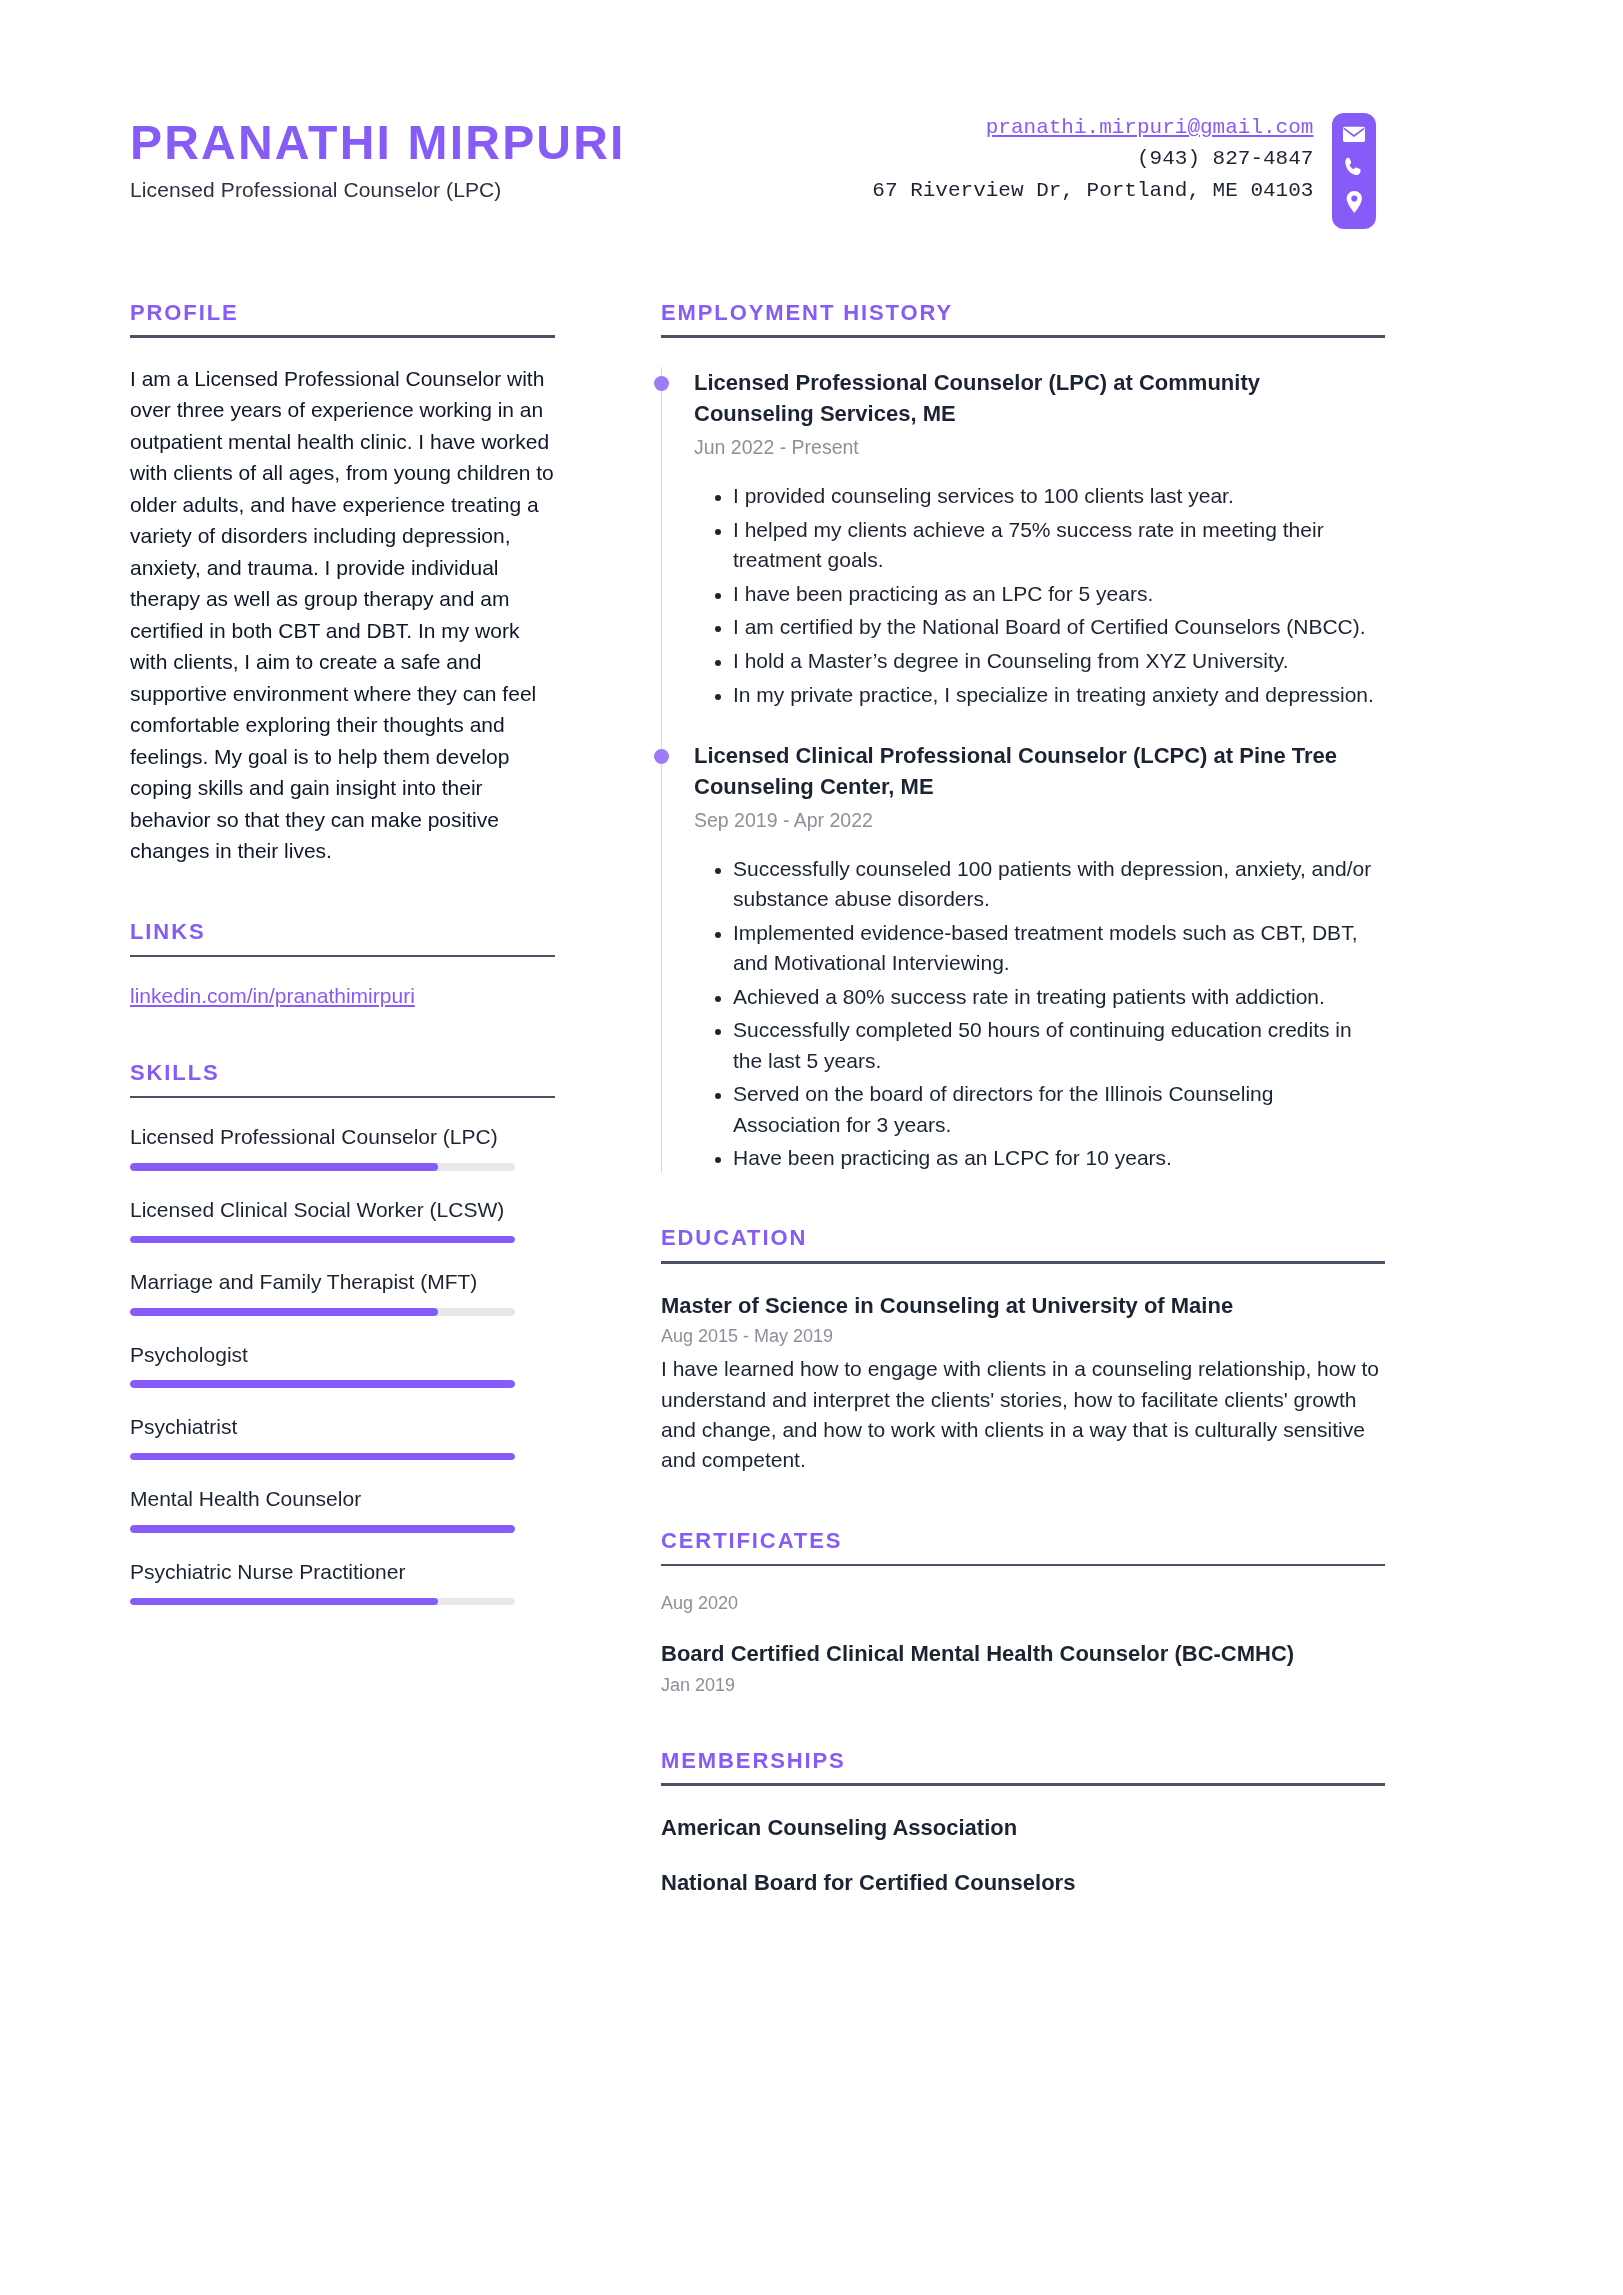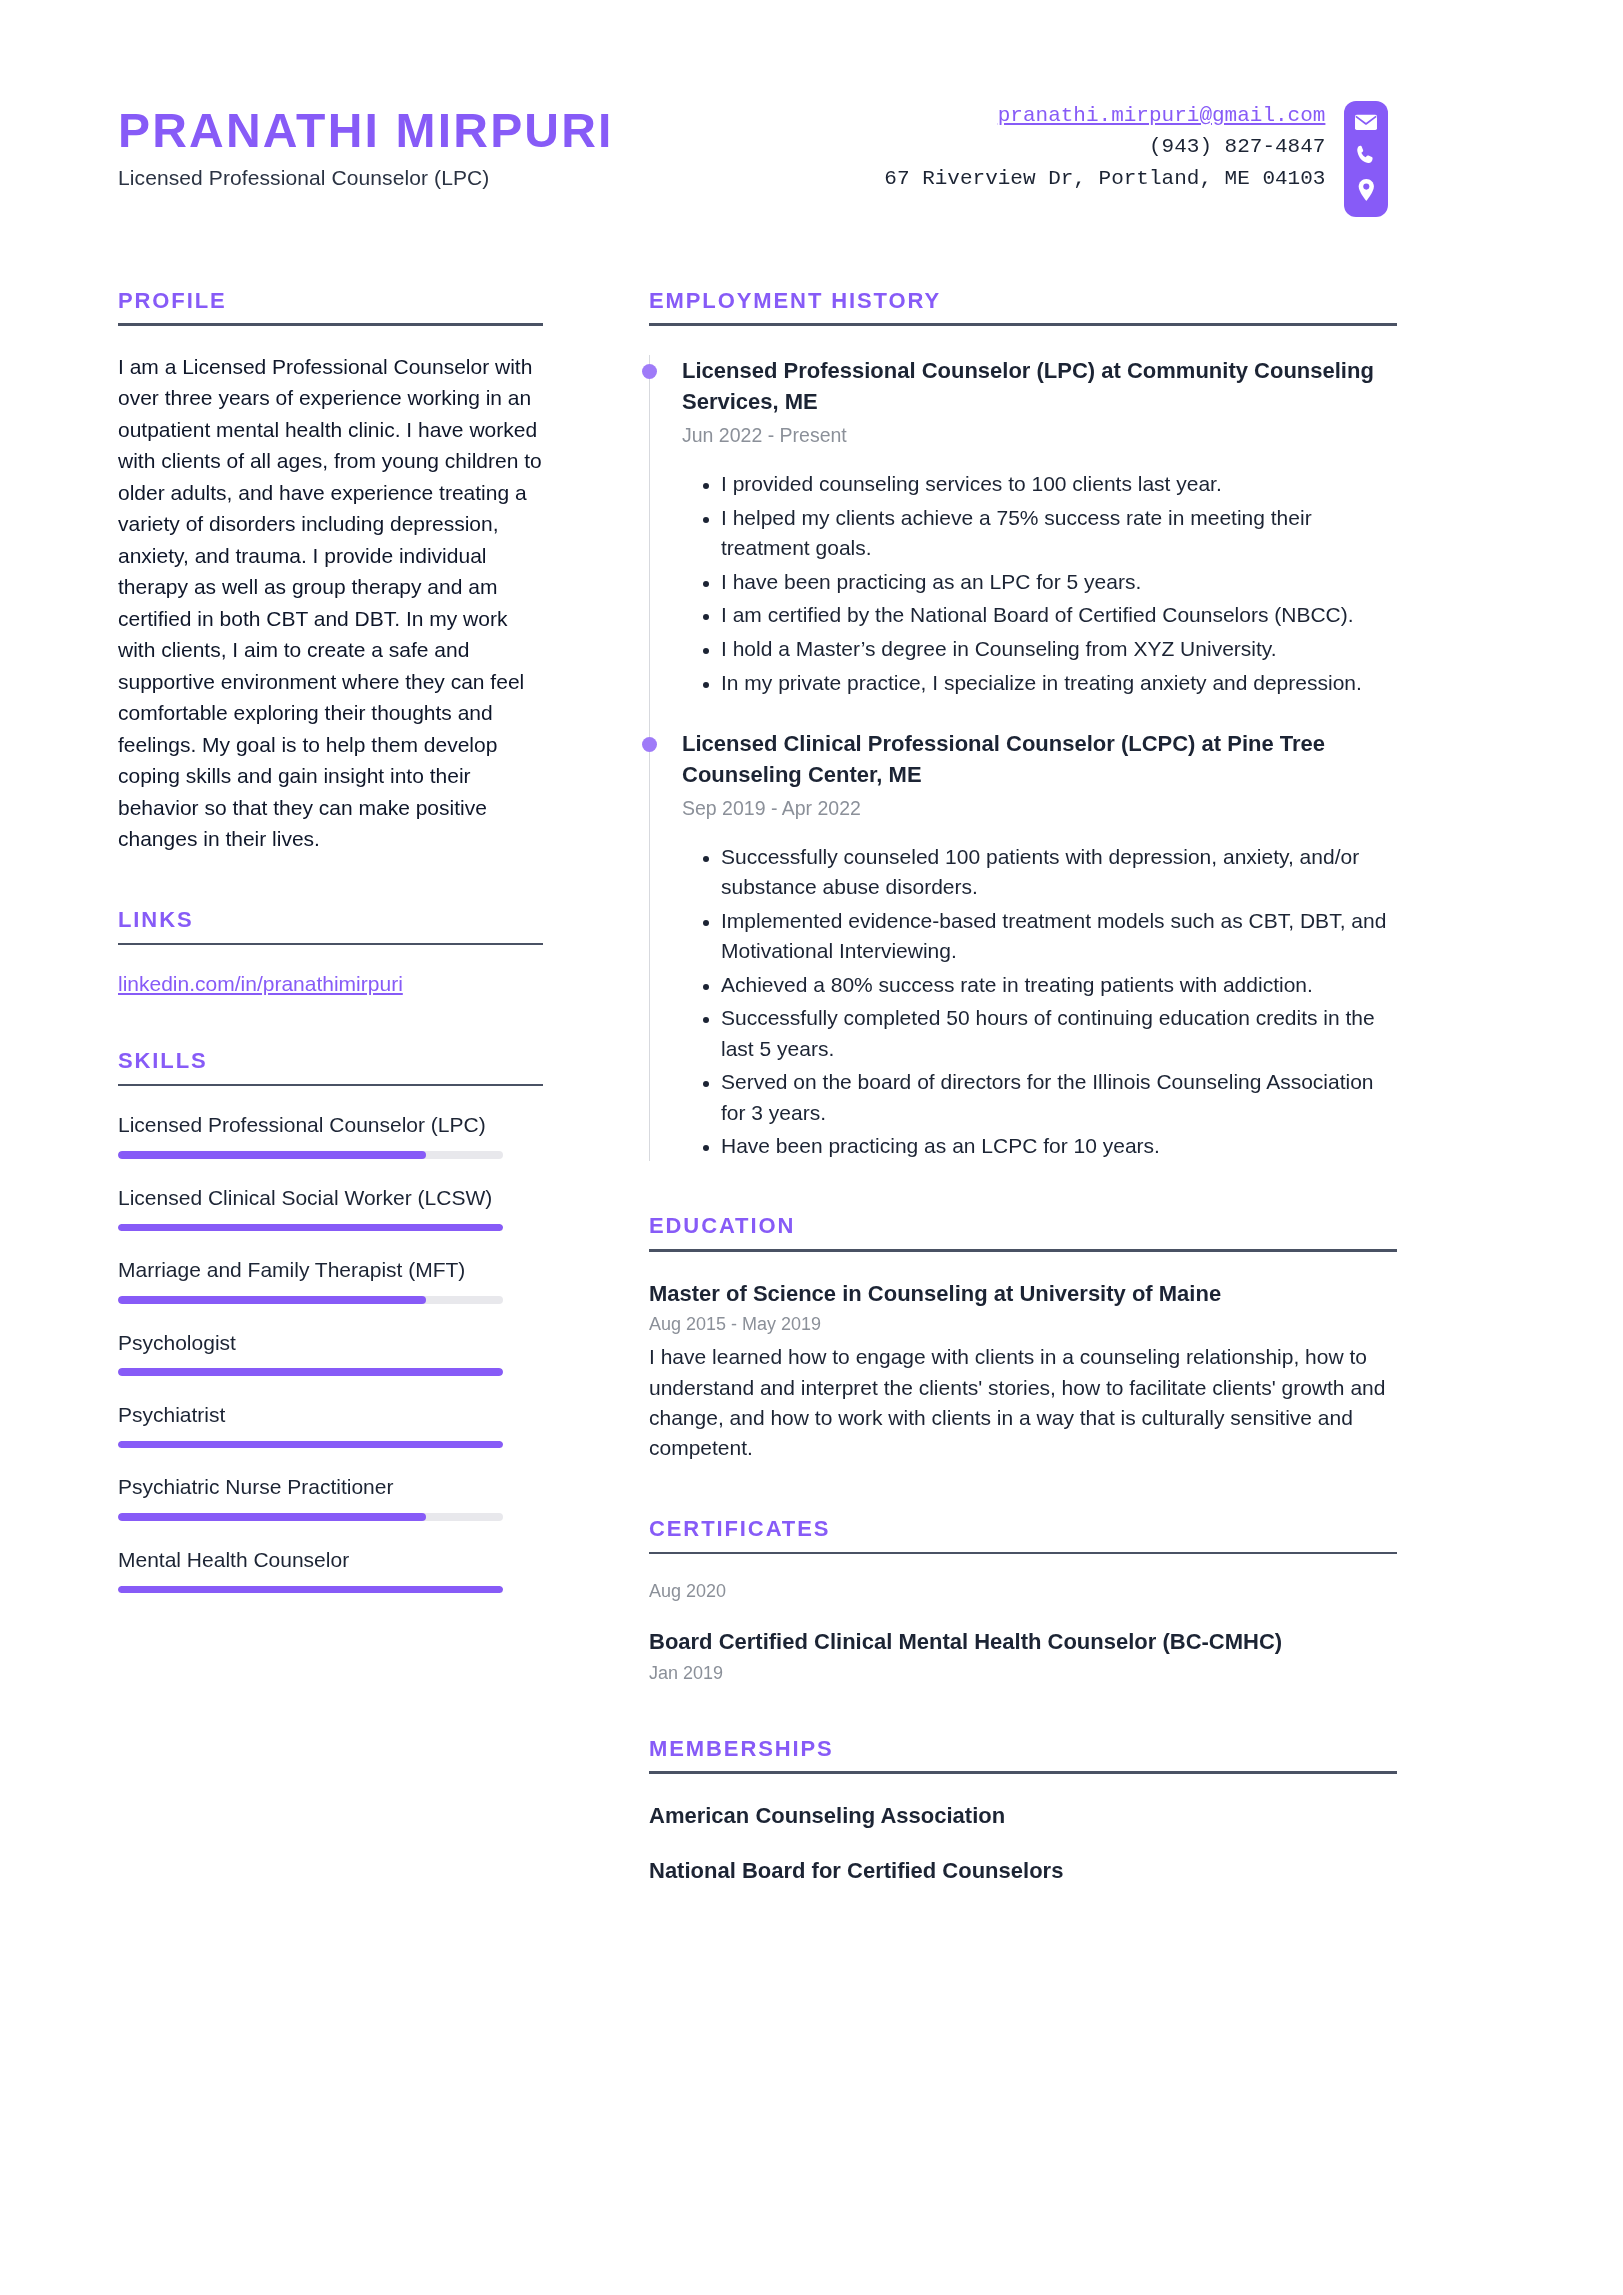--- a/index.html
+++ b/index.html
@@ -13,21 +13,21 @@
     font-family: "Liberation Sans", sans-serif;
     color: #1c2434;
     -webkit-font-smoothing: antialiased;
   }
 
   .page {
     width: 1515px;
     min-height: 2295px;
     background: #ffffff;
     position: relative;
-    padding: 0;
+    padding: 12px;
   }
 
   
   .header {
     display: flex;
     align-items: flex-start;
     justify-content: space-between;
     padding: 91px 127px 0 118px;
     position: relative;
   }
@@ -310,30 +310,30 @@
         </div>
 
         <div class="skill">
           <div class="skill-label">Psychiatrist</div>
           <div class="skill-track">
             <div class="skill-fill" style="width: 100%;"></div>
           </div>
         </div>
 
         <div class="skill">
+          <div class="skill-label">Mental Health Counselor</div>
+          <div class="skill-track">
+            <div class="skill-fill" style="width: 100%;"></div>
+          </div>
+        </div>
+
+        <div class="skill">
           <div class="skill-label">Psychiatric Nurse Practitioner</div>
           <div class="skill-track">
             <div class="skill-fill" style="width: 80%;"></div>
-          </div>
-        </div>
-
-        <div class="skill">
-          <div class="skill-label">Mental Health Counselor</div>
-          <div class="skill-track">
-            <div class="skill-fill" style="width: 100%;"></div>
           </div>
         </div>
       </div>
 
     </div>
 
     <div class="col-right">
 
       <div class="section">
         <div class="sec-title">EMPLOYMENT HISTORY</div>

